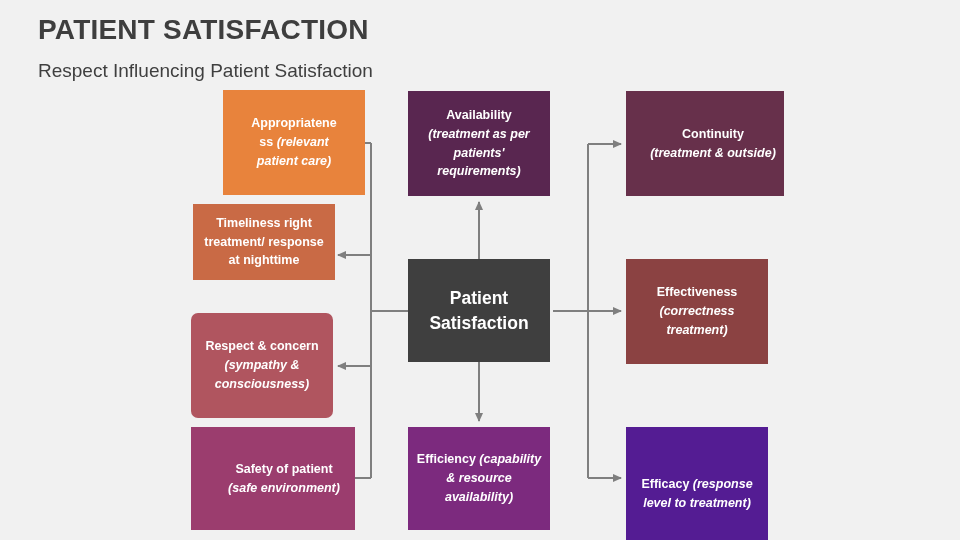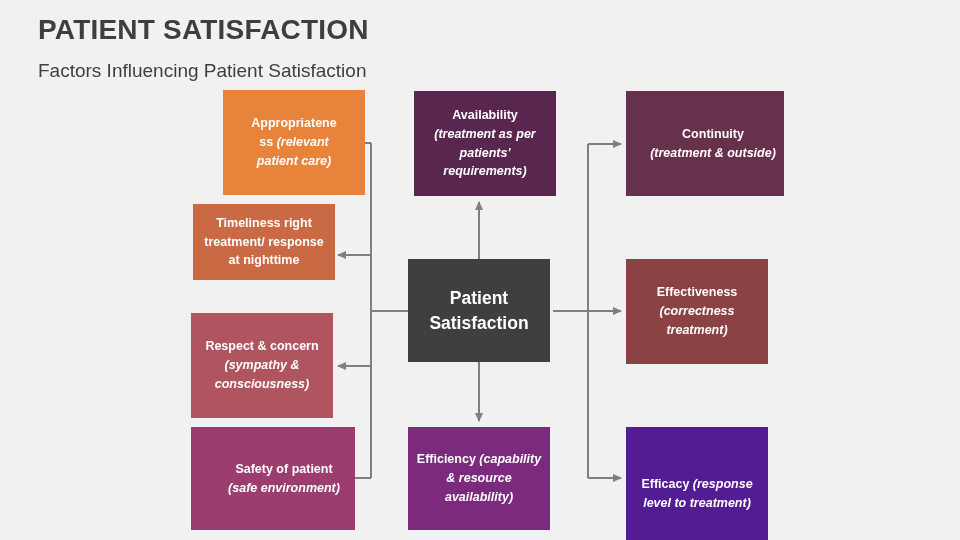--- a/index.html
+++ b/index.html
@@ -30,39 +30,39 @@
   }
   .node-inner {
     max-width: 126px;
     font-weight: bold; font-size: 12.5px; line-height: 1.5;
   }
   .node-sub { font-style: italic; }
 
   #n-appropriateness { left: 191px; top: 90px;  height: 105px; margin-left: 32px; }
   #n-appropriateness .node-inner { max-width: 102px; }
   #n-timeliness      { left: 193px; top: 204px; height: 76px; }
-  #n-respect         { left: 191px; top: 313px; height: 105px; }
+  #n-respect         { left: 191px; top: 313px; height: 105px; border-radius: 7px; }
   #n-safety          { left: 191px; top: 427px; height: 103px; }
 
-  #n-availability    { left: 408px; top: 91px;  height: 105px; margin-left: 6px; }
+  #n-availability    { left: 408px; top: 91px;  height: 105px; }
   #n-center          { left: 408px; top: 259px; height: 103px; }
   #n-center .node-inner { font-size: 17.5px; line-height: 1.4; max-width: 132px; }
   #n-efficiency      { left: 408px; top: 427px; height: 103px; }
 
   #n-continuity      { left: 626px; top: 91px;  height: 105px; }
   #n-effectiveness   { left: 626px; top: 259px; height: 105px; }
   #n-efficacy        { left: 626px; top: 427px; height: 134px; }
 </style>
 </head>
 <body>
 
 <div class="slide" style="background-color: rgb(241, 241, 241);">
 
   <h1 class="slide-title">PATIENT SATISFACTION</h1>
-  <h2 class="slide-subtitle">Factors Influencing Patient Satisfaction</h2>
+  <h2 class="slide-subtitle">Respect Influencing Patient Satisfaction</h2>
 
   <svg class="connectors" width="960" height="540" viewBox="0 0 960 540" aria-hidden="true">
     <defs>
       <marker id="arr" markerUnits="userSpaceOnUse" markerWidth="10" markerHeight="9" refX="8" refY="4" orient="auto">
         <path d="M0,0 L9,4 L0,8 Z" fill="#7F7F7F"></path>
       </marker>
     </defs>
     <g stroke="#7F7F7F" stroke-width="2" fill="none">
 
       <path d="M408,311 H371 M371,143 V478"></path>

